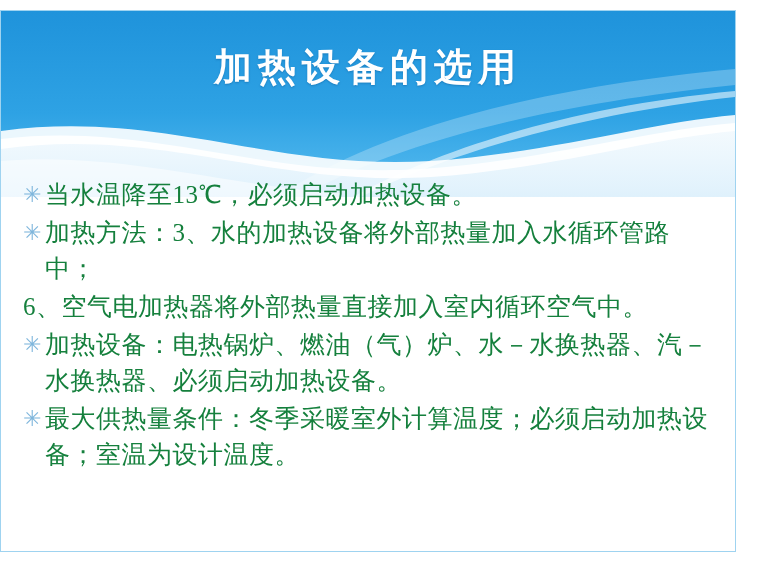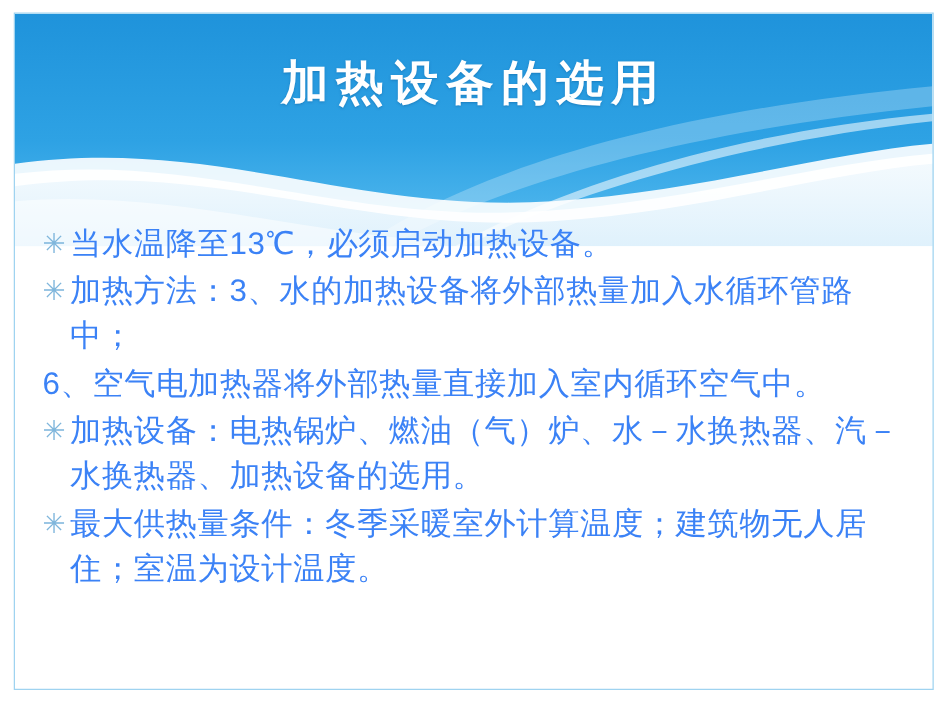--- a/index.html
+++ b/index.html
@@ -15,21 +15,21 @@
   }
   .slide {
     position: relative;
     width: 760px;
     height: 562px;
     background: #ffffff;
     box-sizing: border-box;
   }
   .slide-frame {
     position: absolute;
-    left: 11px;
+    left: 0;
     top: 10px;
     width: 736px;
     height: 542px;
     border: 1px solid #9fd3f0;
     box-sizing: border-box;
     background: #ffffff;
     overflow: hidden;
   }
   
   .banner {
@@ -80,22 +80,22 @@
     font-size: 22px;
     line-height: 36px;
     text-align: left;
     font-family: "Liberation Serif", serif;
   }
   .bullet-mark.blank {
     color: transparent;
   }
   .bullet-text {
     flex: 1 1 auto;
-    color: #3b82f6;
-    font-family: Liberation Sans, sans-serif;
+    color: #15803d;
+    font-family: Liberation Serif, serif;
     font-size: 25px;
     line-height: 36px;
     letter-spacing: 0.5px;
     text-indent: 0;
   }
   .nobullet .bullet-text {
     margin-left: -22px;
   }
 </style>
 </head>
@@ -143,23 +143,23 @@
         <span class="bullet-text">加热方法：3、水的加热设备将外部热量加入水循环管路中；</span>
       </div>
 
       <div class="bullet-row nobullet">
         <span class="bullet-mark blank">✳</span>
         <span class="bullet-text">6、空气电加热器将外部热量直接加入室内循环空气中。</span>
       </div>
 
       <div class="bullet-row">
         <span class="bullet-mark">✳</span>
-        <span class="bullet-text">加热设备：电热锅炉、燃油（气）炉、水－水换热器、汽－水换热器、加热设备的选用。</span>
+        <span class="bullet-text">加热设备：电热锅炉、燃油（气）炉、水－水换热器、汽－水换热器、必须启动加热设备。</span>
       </div>
 
       <div class="bullet-row">
         <span class="bullet-mark">✳</span>
-        <span class="bullet-text">最大供热量条件：冬季采暖室外计算温度；建筑物无人居住；室温为设计温度。</span>
+        <span class="bullet-text">最大供热量条件：冬季采暖室外计算温度；必须启动加热设备；室温为设计温度。</span>
       </div>
 
     </div>
   </div>
 </div>
 
 </body></html>

